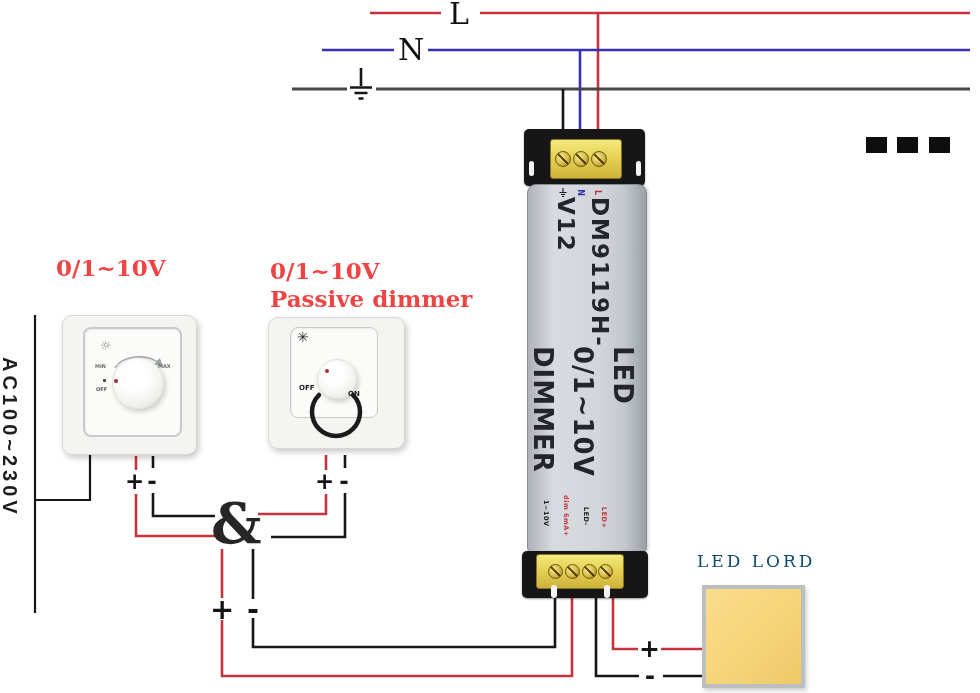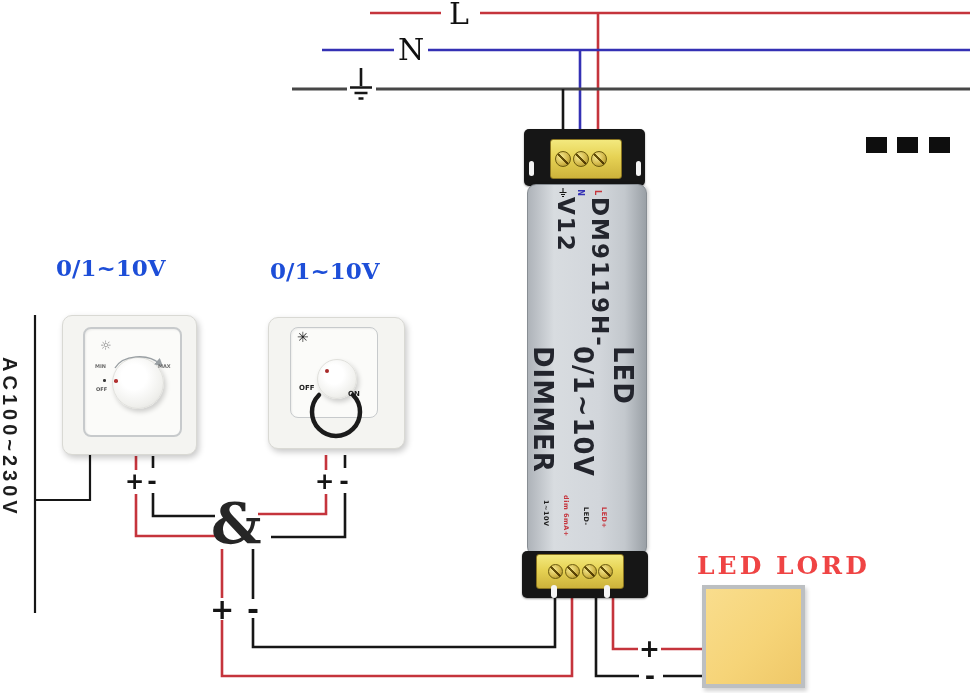--- a/index.html
+++ b/index.html
@@ -11,21 +11,21 @@
   .abs{position:absolute;}
   
   .w{fill:none;stroke-linecap:butt;}
   .red{stroke:var(--live-red);stroke-width:2.6px;}
   .blue{stroke:var(--neutral-blue);stroke-width:2.6px;}
   .blk{stroke:var(--wire-black);stroke-width:2.6px;}
   .gry{stroke:var(--earth-gray);stroke-width:2.8px;}
   .thin{stroke-width:2.2px;}
   
   .rail-label{z-index:4;color:#101010;font-size:30px;font-weight:500;}
-  .title{z-index:4;color:#1d4ed8;font-weight:600;font-size:23px;line-height:28px;white-space:nowrap;}
+  .title{z-index:4;color:#ef4444;font-weight:600;font-size:23px;line-height:28px;white-space:nowrap;}
   .sign{z-index:5;color:#151515;font-family:"DejaVu Sans","Liberation Sans",sans-serif;
         font-weight:900;text-align:center;}
   .sign.small{font-size:23px;width:16px;line-height:22px;}
   .sign.big{font-size:29px;width:20px;line-height:26px;}
   .sign.mid{font-size:25px;width:18px;line-height:24px;}
   #amp-symbol{z-index:4;font-size:56px;font-weight:700;color:#262626;}
   #ac-label{z-index:4;writing-mode:vertical-rl;font-family:"Liberation Sans","DejaVu Sans",sans-serif;
             font-weight:700;font-size:20px;letter-spacing:4px;color:#1d1d1d;}
   
   .cap{background:#161616;border-radius:5px;z-index:2;box-shadow:0 1px 2px rgba(0,0,0,.4);}
@@ -57,21 +57,21 @@
   .knob{border-radius:50%;z-index:3;border:1px solid #e0e0dc;
         background:radial-gradient(circle at 42% 38%,#ffffff 30%,#f1f1ee 65%,#dcdcd8 100%);
         box-shadow:2px 3px 5px rgba(0,0,0,.18);}
   .tinymark{z-index:4;font-family:"DejaVu Sans",sans-serif;color:#6e6e6e;font-size:5px;font-weight:700;}
   .knob-label{z-index:4;font-family:"DejaVu Sans",sans-serif;color:#1c1c1c;font-size:7px;font-weight:800;}
   .dot{border-radius:50%;z-index:4;}
   .sun{z-index:4;font-family:"DejaVu Sans",sans-serif;}
   
   #led-panel{z-index:2;background:linear-gradient(135deg,#f9dd8d 0%,#f6d478 55%,#efc868 100%);
              border:4px solid var(--panel-border);box-shadow:2px 3px 4px rgba(0,0,0,.18);}
-  #led-brand{z-index:4;font-size:25px;font-weight:700;letter-spacing:3px;color:#ef4444;white-space:nowrap;}
+  #led-brand{z-index:4;font-size:17px;font-weight:400;letter-spacing:3px;color:#0c4a6e;white-space:nowrap;}
   .dash{background:#0e0e0e;z-index:2;}
 </style>
 </head>
 <body>
 
 <div id="stage">
 
   <svg id="wire-layer" class="layer" width="980" height="693" viewBox="0 0 980 693">
 
     <path class="w red" d="M370,13 H441 M480,13 H970"></path>
@@ -116,20 +116,21 @@
   <div class="abs sun" style="left:100px;top:338px;font-size:13px;color:#8a8a8a;">☼</div>
   <div class="abs tinymark" style="left:95px;top:363px;">MIN</div>
   <div class="abs tinymark" style="left:158px;top:363px;">MAX</div>
   <div class="abs tinymark" style="left:96px;top:386px;color:#555;">OFF</div>
   <div class="abs dot" style="left:103px;top:379px;width:2.5px;height:2.5px;background:#3a3a3a;"></div>
   <div class="abs knob" style="left:112px;top:357px;width:50px;height:50px;"></div>
   <div class="abs dot" style="left:114px;top:379px;width:3.5px;height:3.5px;background:#b23030;z-index:4;"></div>
 
   <div class="abs title" style="left:270px;top:257px;">
     <div>0/1~10V</div>
+    <div>Passive dimmer</div>
   </div>
   <div class="abs plate" style="left:268px;top:317px;width:135px;height:130px;"></div>
   <div class="abs plate-inner" style="left:290px;top:327px;width:86px;height:89px;border-width:1.5px;"></div>
   <div class="abs sun" style="left:297px;top:329px;font-size:14px;color:#262626;">✳</div>
   <div class="abs knob" style="left:317px;top:359px;width:38px;height:38px;"></div>
   <div class="abs dot" style="left:325px;top:369px;width:4px;height:4px;background:#a82a2a;z-index:4;"></div>
   <div class="abs knob-label" style="left:299px;top:384px;">OFF</div>
   <div class="abs knob-label" style="left:348px;top:390px;">ON</div>
 
   <svg id="overlay-layer" class="layer" width="980" height="693" viewBox="0 0 980 693">

